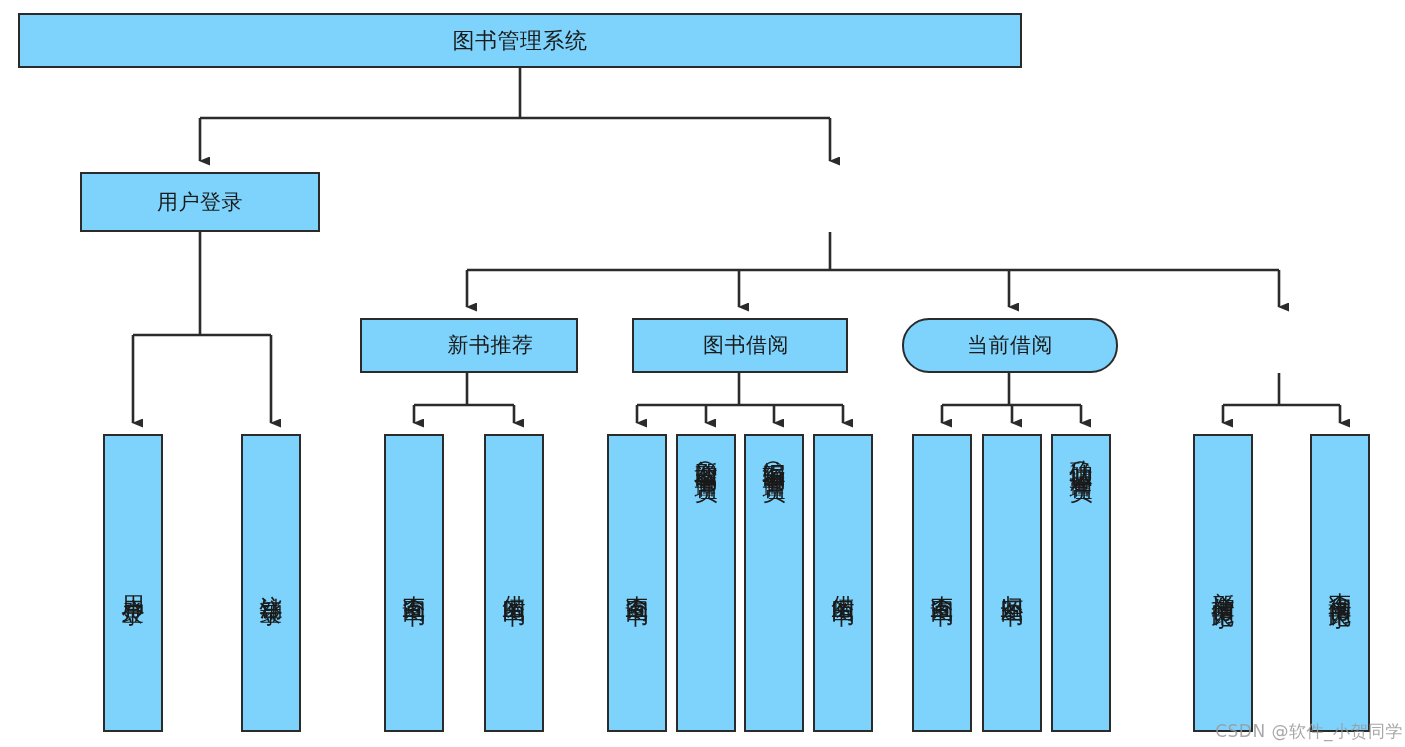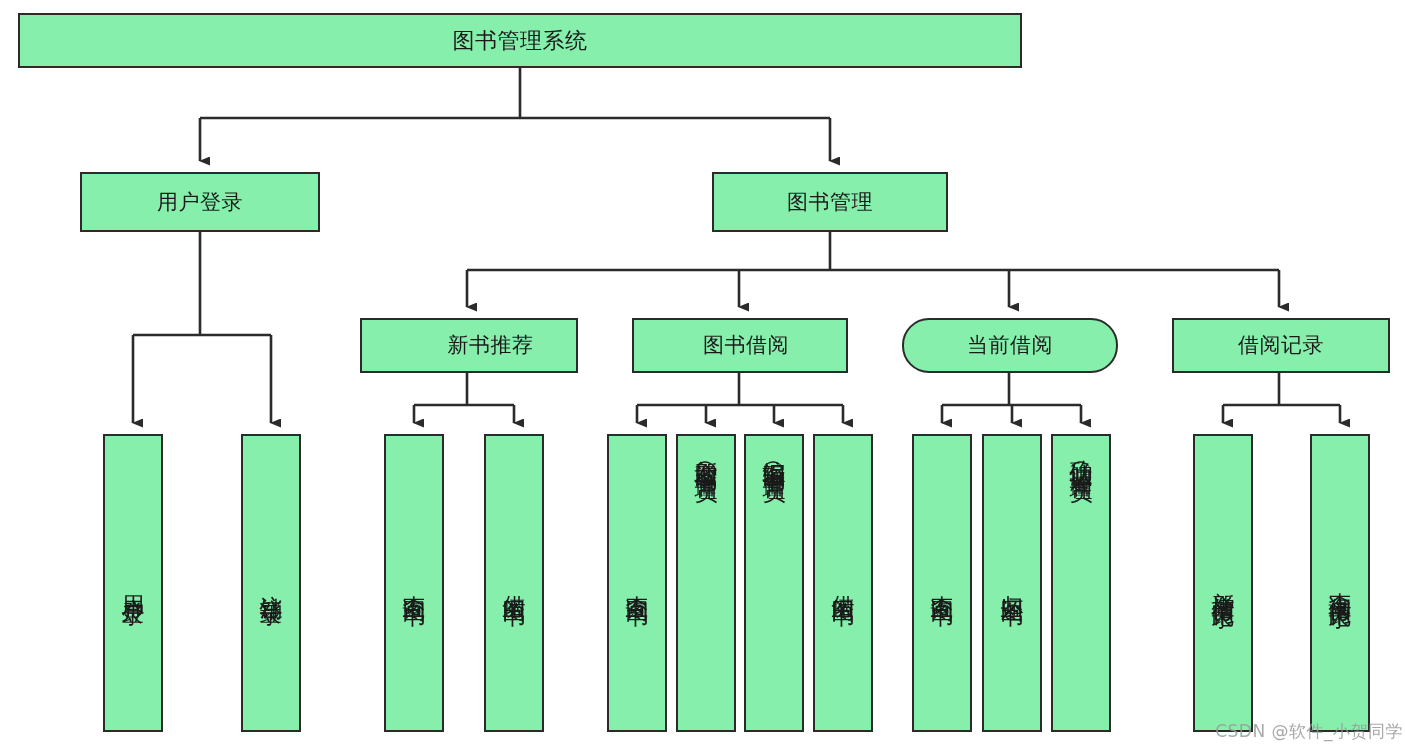--- a/index.html
+++ b/index.html
@@ -18,21 +18,21 @@
   #diagram-root {
     position: absolute;
     left: 0;
     top: 0;
     width: 1405px;
     height: 747px;
   }
   .node-box {
     position: absolute;
     box-sizing: border-box;
-    background: #86efac;
+    background: #7dd3fc;
     border: 2px solid #2b2b2b;
     display: flex;
     align-items: center;
     justify-content: center;
     font-family: Liberation Serif, serif;
   }
   .node-label {
     color: #1a1a1a;
     text-align: center;
     line-height: 1.18;
@@ -139,36 +139,30 @@
     </g>
   </svg>
 
   <div class="node-box node-h root" style="left:18px; top:13px; width:1004px; height:55px;">
     <span class="node-label">图书管理系统</span>
   </div>
 
   <div class="node-box node-h" style="left:80px; top:172px; width:240px; height:60px;">
     <span class="node-label">用户登录</span>
   </div>
-  <div class="node-box node-h" style="left:712px; top:172px; width:236px; height:60px;">
-    <span class="node-label">图书管理</span>
-  </div>
 
   <div class="node-box node-h" style="left:360px; top:318px; width:218px; height:55px;padding-left:43px;">
     <span class="node-label">新书推荐</span>
   </div>
   <div class="node-box node-h" style="left:632px; top:318px; width:216px; height:55px;padding-left:12px;">
     <span class="node-label">图书借阅</span>
   </div>
   <div class="node-box node-h" style="left:902px; top:318px; width:216px; height:55px;border-radius:27px;">
     <span class="node-label">当前借阅</span>
   </div>
-  <div class="node-box node-h" style="left:1172px; top:318px; width:218px; height:55px;">
-    <span class="node-label">借阅记录</span>
-  </div>
 
   <div class="node-box node-v" style="left:103px; top:434px; width:60px; height:298px;">
     <span class="node-label">用户登录</span>
   </div>
   <div class="node-box node-v" style="left:241px; top:434px; width:60px; height:298px;">
     <span class="node-label">注销登录</span>
   </div>
 
   <div class="node-box node-v" style="left:384px; top:434px; width:60px; height:298px;">
     <span class="node-label">查询图书</span>

